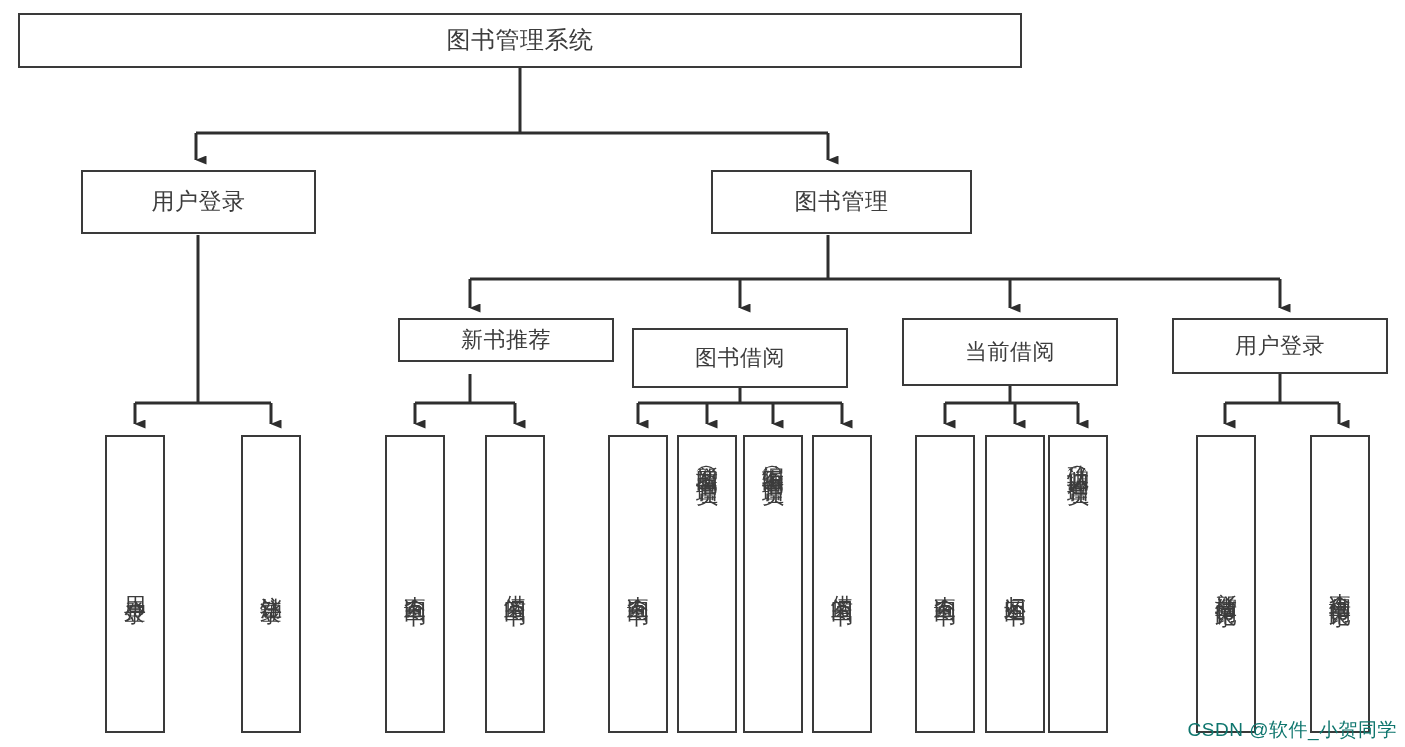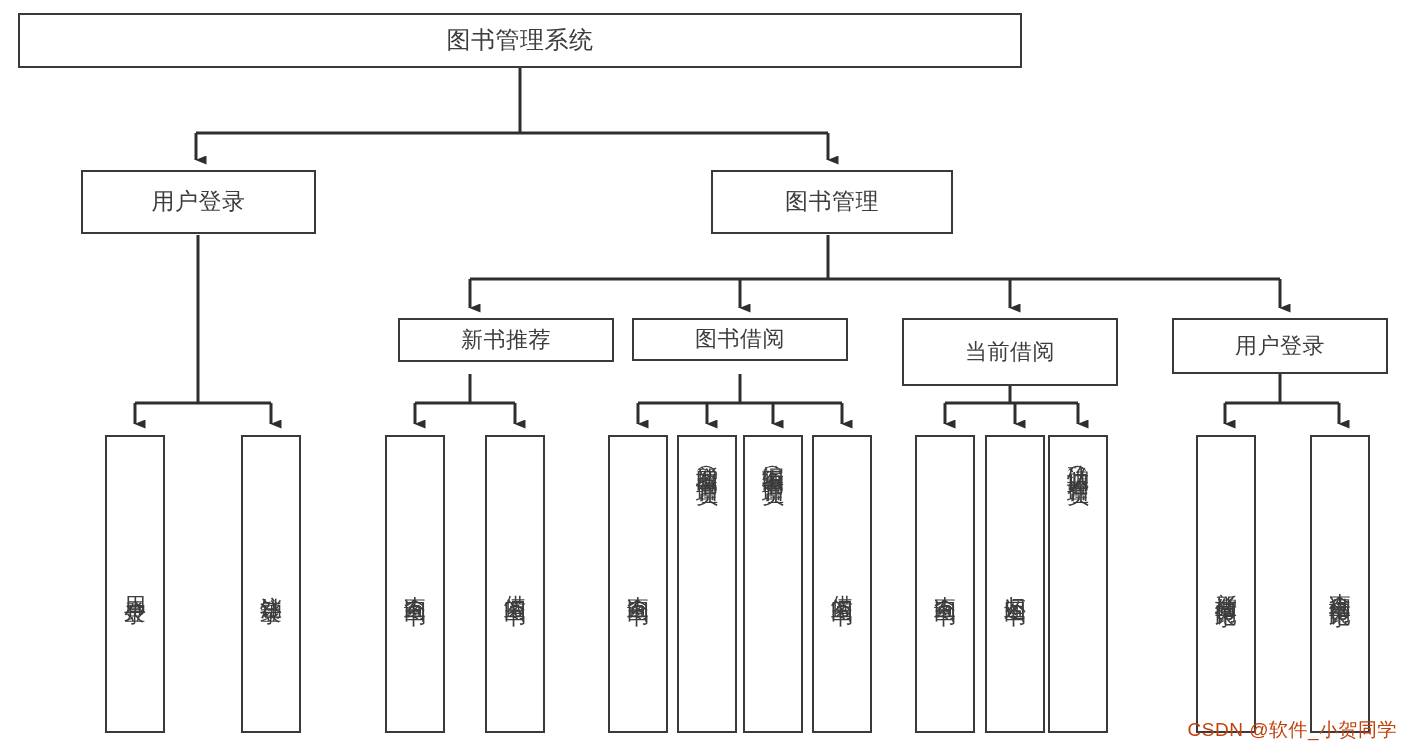--- a/index.html
+++ b/index.html
@@ -55,21 +55,21 @@
     text-orientation: upright;
     font-size: 22px;
     letter-spacing: 3px;
     line-height: 1;
   }
   #watermark {
     position: absolute;
     right: 8px;
     bottom: 4px;
     font-size: 19px;
-    color: #c2410c;
+    color: #0f766e;
     letter-spacing: 0.5px;
     white-space: nowrap;
     pointer-events: none;
   }
 </style>
 </head>
 <body>
 
 <div id="diagram-root">
 
@@ -123,28 +123,28 @@
     </g>
   </svg>
 
   <div class="node-box node-root" style="left:18px; top:13px; width:1004px; height:55px;">
     <span class="node-label">图书管理系统</span>
   </div>
 
   <div class="node-box node-l2" style="left:81px; top:170px; width:235px; height:64px;">
     <span class="node-label">用户登录</span>
   </div>
-  <div class="node-box node-l2" style="left:711px; top:170px; width:242px; height:64px;">
+  <div class="node-box node-l2" style="left:711px; top:170px; width:261px; height:64px;">
     <span class="node-label">图书管理</span>
   </div>
 
   <div class="node-box node-l3" style="left:362px; top:318px; width:216px; height:44px;margin-left:36px;">
     <span class="node-label">新书推荐</span>
   </div>
-  <div class="node-box node-l3" style="left:632px; top:318px; width:216px; height:43px;">
+  <div class="node-box node-l3" style="left:632px; top:328px; width:216px; height:60px;">
     <span class="node-label">图书借阅</span>
   </div>
   <div class="node-box node-l3" style="left:902px; top:318px; width:216px; height:68px;">
     <span class="node-label">当前借阅</span>
   </div>
   <div class="node-box node-l3" style="left:1172px; top:318px; width:216px; height:56px;">
     <span class="node-label">用户登录</span>
   </div>
 
   <div class="node-box node-leaf center-v" style="left:105px; top:435px; width:60px; height:298px;">

